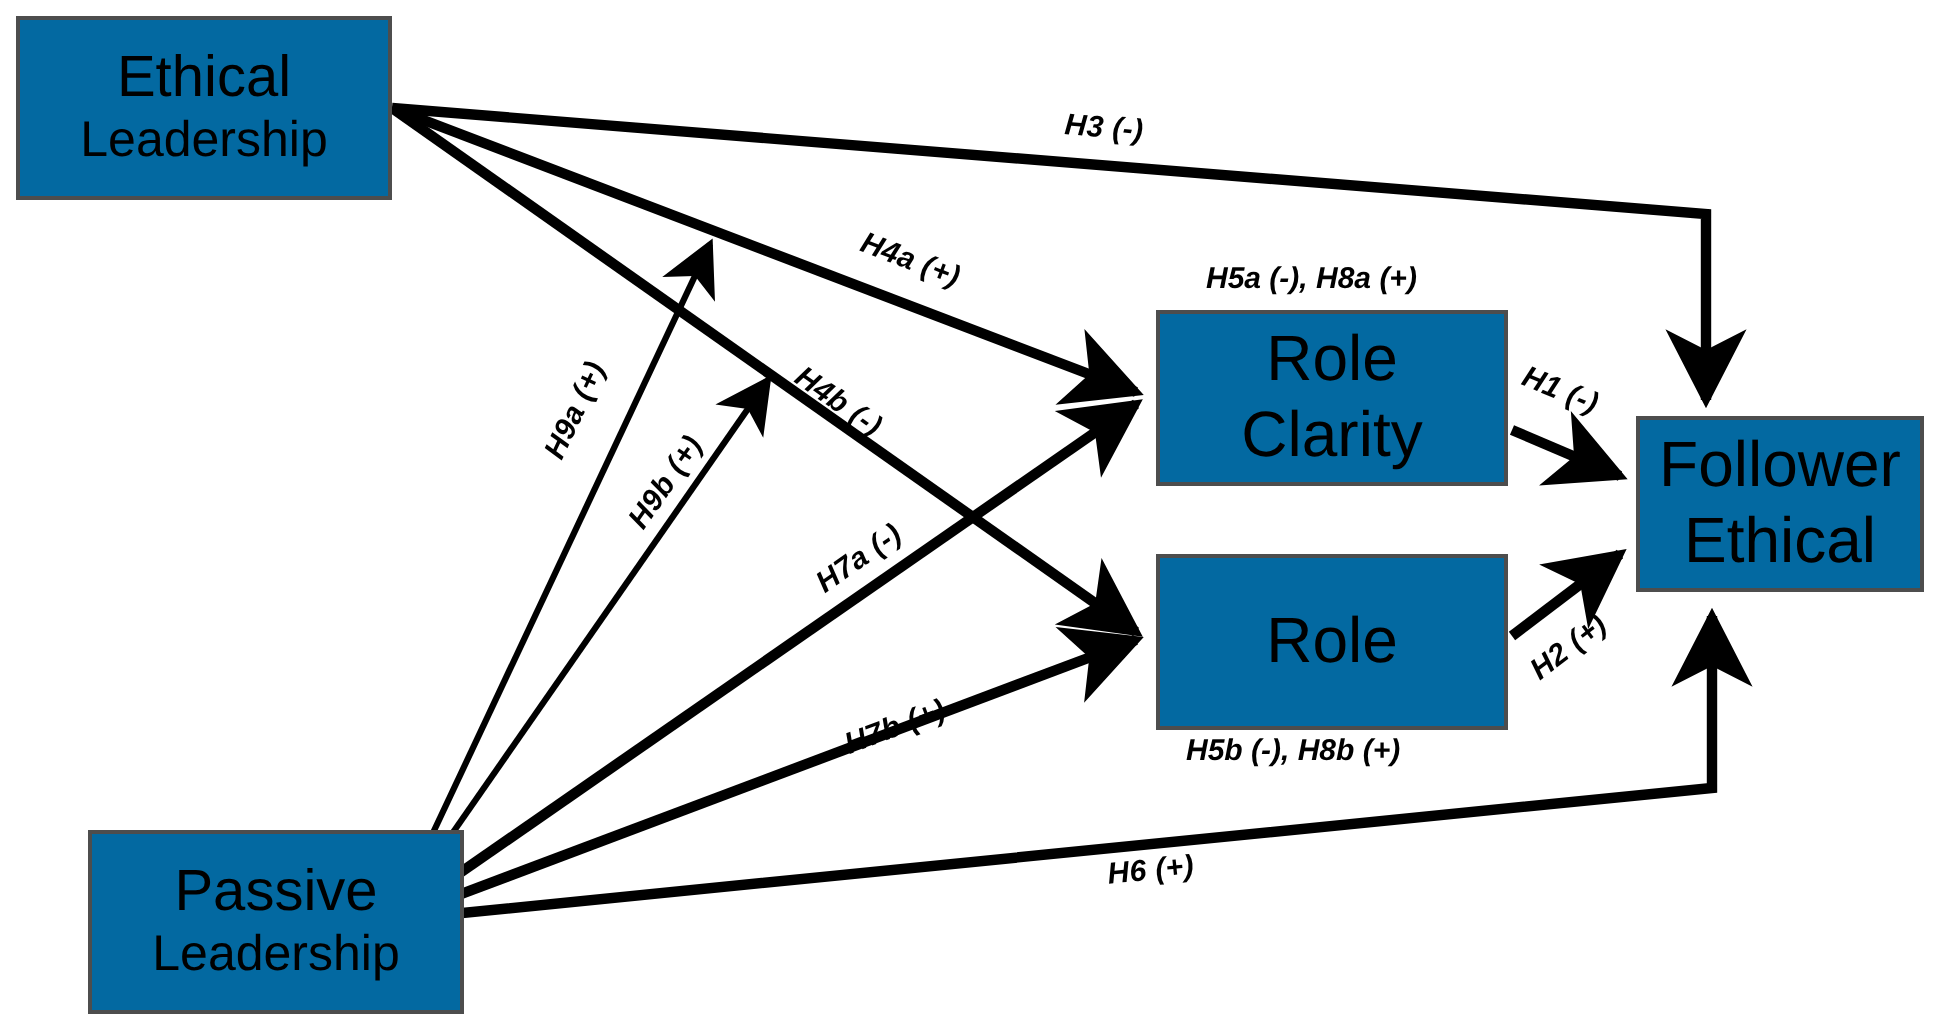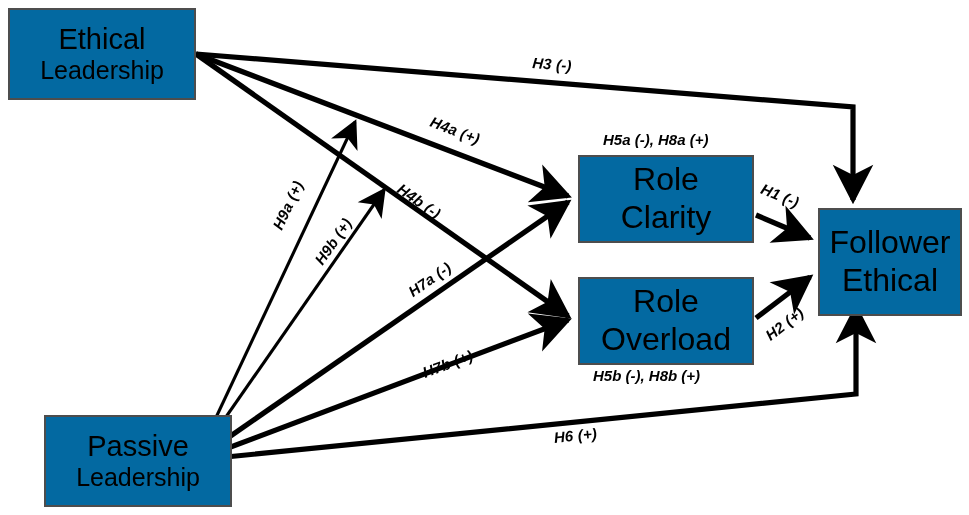--- a/index.html
+++ b/index.html
@@ -107,24 +107,23 @@
     <span class="node-line node-small">Leadership</span>
   </div>
 
   <div class="node-box" style="left:578px; top:155px; width:176px; height:88px;">
     <span class="node-line node-mid">Role</span>
     <span class="node-line node-mid">Clarity</span>
   </div>
 
   <div class="node-box" style="left:578px; top:277px; width:176px; height:88px;">
     <span class="node-line node-mid">Role</span>
-    <span class="node-line node-mid">Overload</span>
   </div>
 
-  <div class="node-box" style="left:818px; top:208px; width:144px; height:108px;">
+  <div class="node-box" style="left:818px; top:208px; width:144px; height:88px;">
     <span class="node-line node-mid">Follower</span>
     <span class="node-line node-mid">Ethical</span>
   </div>
 
   <div class="edge-label" style="left:533px; top:54px; transform:rotate(4.6deg);">H3 (-)</div>
 
   <div class="edge-label" style="left:434px; top:113px; transform:rotate(20.9deg);">H4a (+)</div>
 
   <div class="edge-label" style="left:404px; top:180px; transform:rotate(35.1deg);">H4b (-)</div>
 

